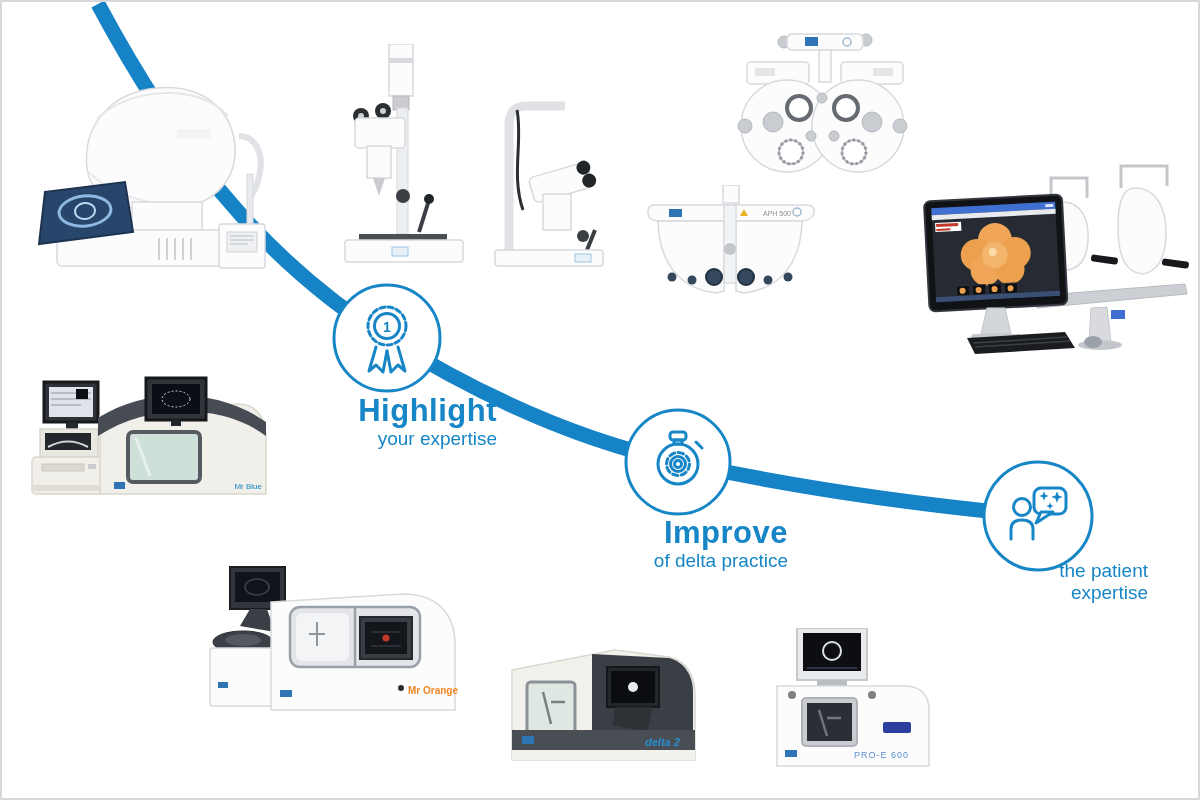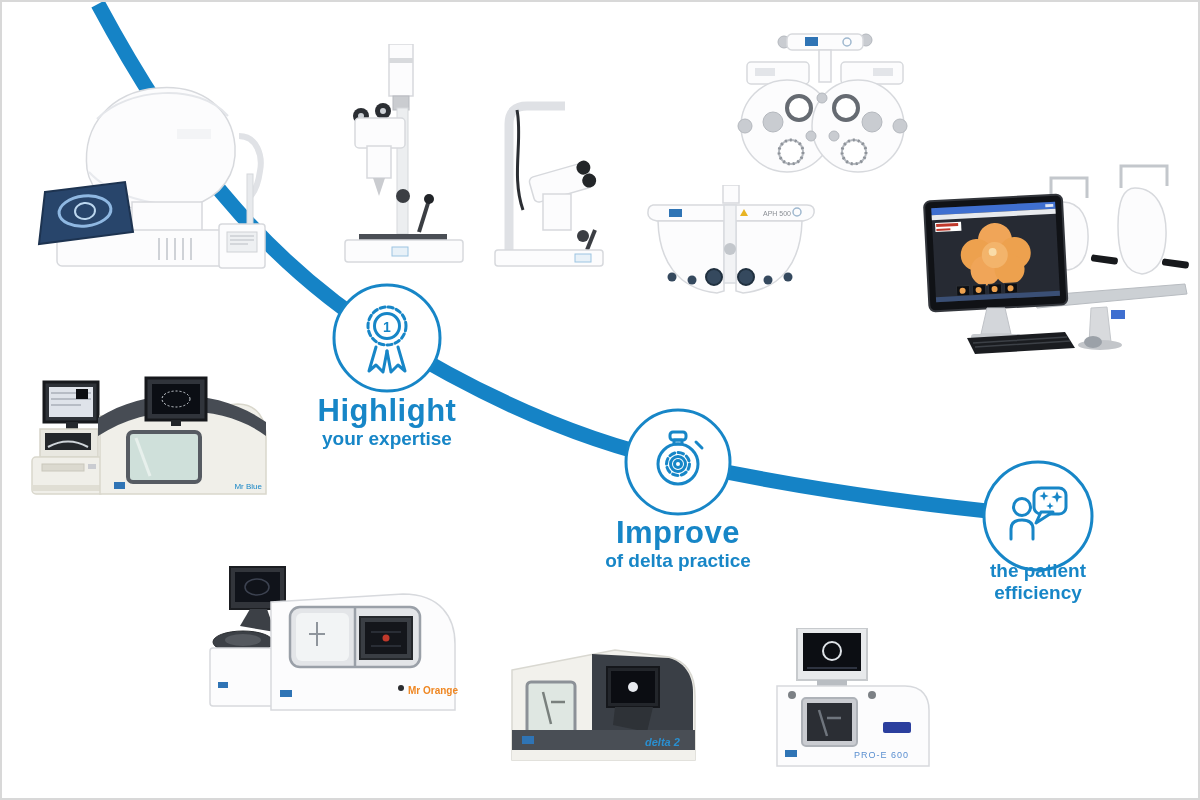--- a/index.html
+++ b/index.html
@@ -2,23 +2,23 @@
 <html><head>
 <meta charset="utf-8">
 <style>
   html,body{margin:0;padding:0;background:#f2f2f2;font-family:"Liberation Sans",sans-serif;}
   .canvas{position:relative;width:1200px;height:800px;background:#ffffff;border:2px solid #d8d8d8;
           box-sizing:border-box;overflow:hidden;}
   svg{display:block;}
   .layer{position:absolute;left:0;top:0;width:1200px;height:800px;}
   .journey-svg{z-index:1;}
   .device{position:absolute;z-index:2;}
-  .milestone-label{position:absolute;z-index:3;text-align:center;color:#1786c7;}
+  .milestone-label{position:absolute;z-index:3;text-align:right;color:#1786c7;}
   .milestone-label .title{font-size:31px;font-weight:600;letter-spacing:.5px;line-height:34px;}
-  .milestone-label .sub{font-size:19px;font-weight:700;line-height:22px;}
+  .milestone-label .sub{font-size:19px;font-weight:400;line-height:22px;}
   
   .w{fill:#fcfcfd;stroke:#d7d9dd;stroke-width:1.5;}
   .w2{fill:#f0efe9;stroke:#d9d7cc;stroke-width:1.5;}
   .gry{fill:#c9ccd1;stroke:#b4b8be;stroke-width:1;}
   .ic{stroke:#1786c7;stroke-width:3;fill:none;stroke-linecap:round;stroke-linejoin:round;}
   .icf{fill:#1786c7;stroke:none;}
   text{font-family:"Liberation Sans",sans-serif;}
 </style>
 </head>
 <body>
@@ -64,21 +64,21 @@
   <div class="milestone-label" style="left:275px;top:392px;width:220px;">
     <div class="title">Highlight</div>
     <div class="sub">your expertise</div>
   </div>
   <div class="milestone-label" style="left:566px;top:514px;width:220px;">
     <div class="title">Improve</div>
     <div class="sub">of delta practice</div>
   </div>
   <div class="milestone-label" style="left:926px;top:558px;width:220px;">
     <div class="sub">the patient</div>
-    <div class="sub">efficiency</div>
+    <div class="sub">expertise</div>
   </div>
 
   <div class="device" style="left:25px;top:72px;width:245px;height:200px;">
     <svg viewBox="0 0 245 200" width="245" height="200">
       <path d="M212,62 C230,62 236,82 233,97 C231,112 226,120 222,124" fill="none" stroke="#e0e2e6" stroke-width="6"></path>
       <rect x="220" y="100" width="6" height="58" fill="#e8eaed" stroke="#d5d8db" stroke-width="1"></rect>
       <path d="M60,95 C55,50 85,18 130,14 C175,10 205,35 208,72 C210,100 195,122 165,132 L115,135 C85,132 64,120 60,95 Z" class="w"></path>
       <path d="M70,45 C100,14 172,8 201,42" fill="none" stroke="#e4e6ea" stroke-width="2"></path>
       <path d="M62,98 C84,122 125,132 162,132" fill="none" stroke="#e8eaee" stroke-width="2"></path>
       <rect x="150" y="55" width="34" height="10" fill="#f3f4f6"></rect>

